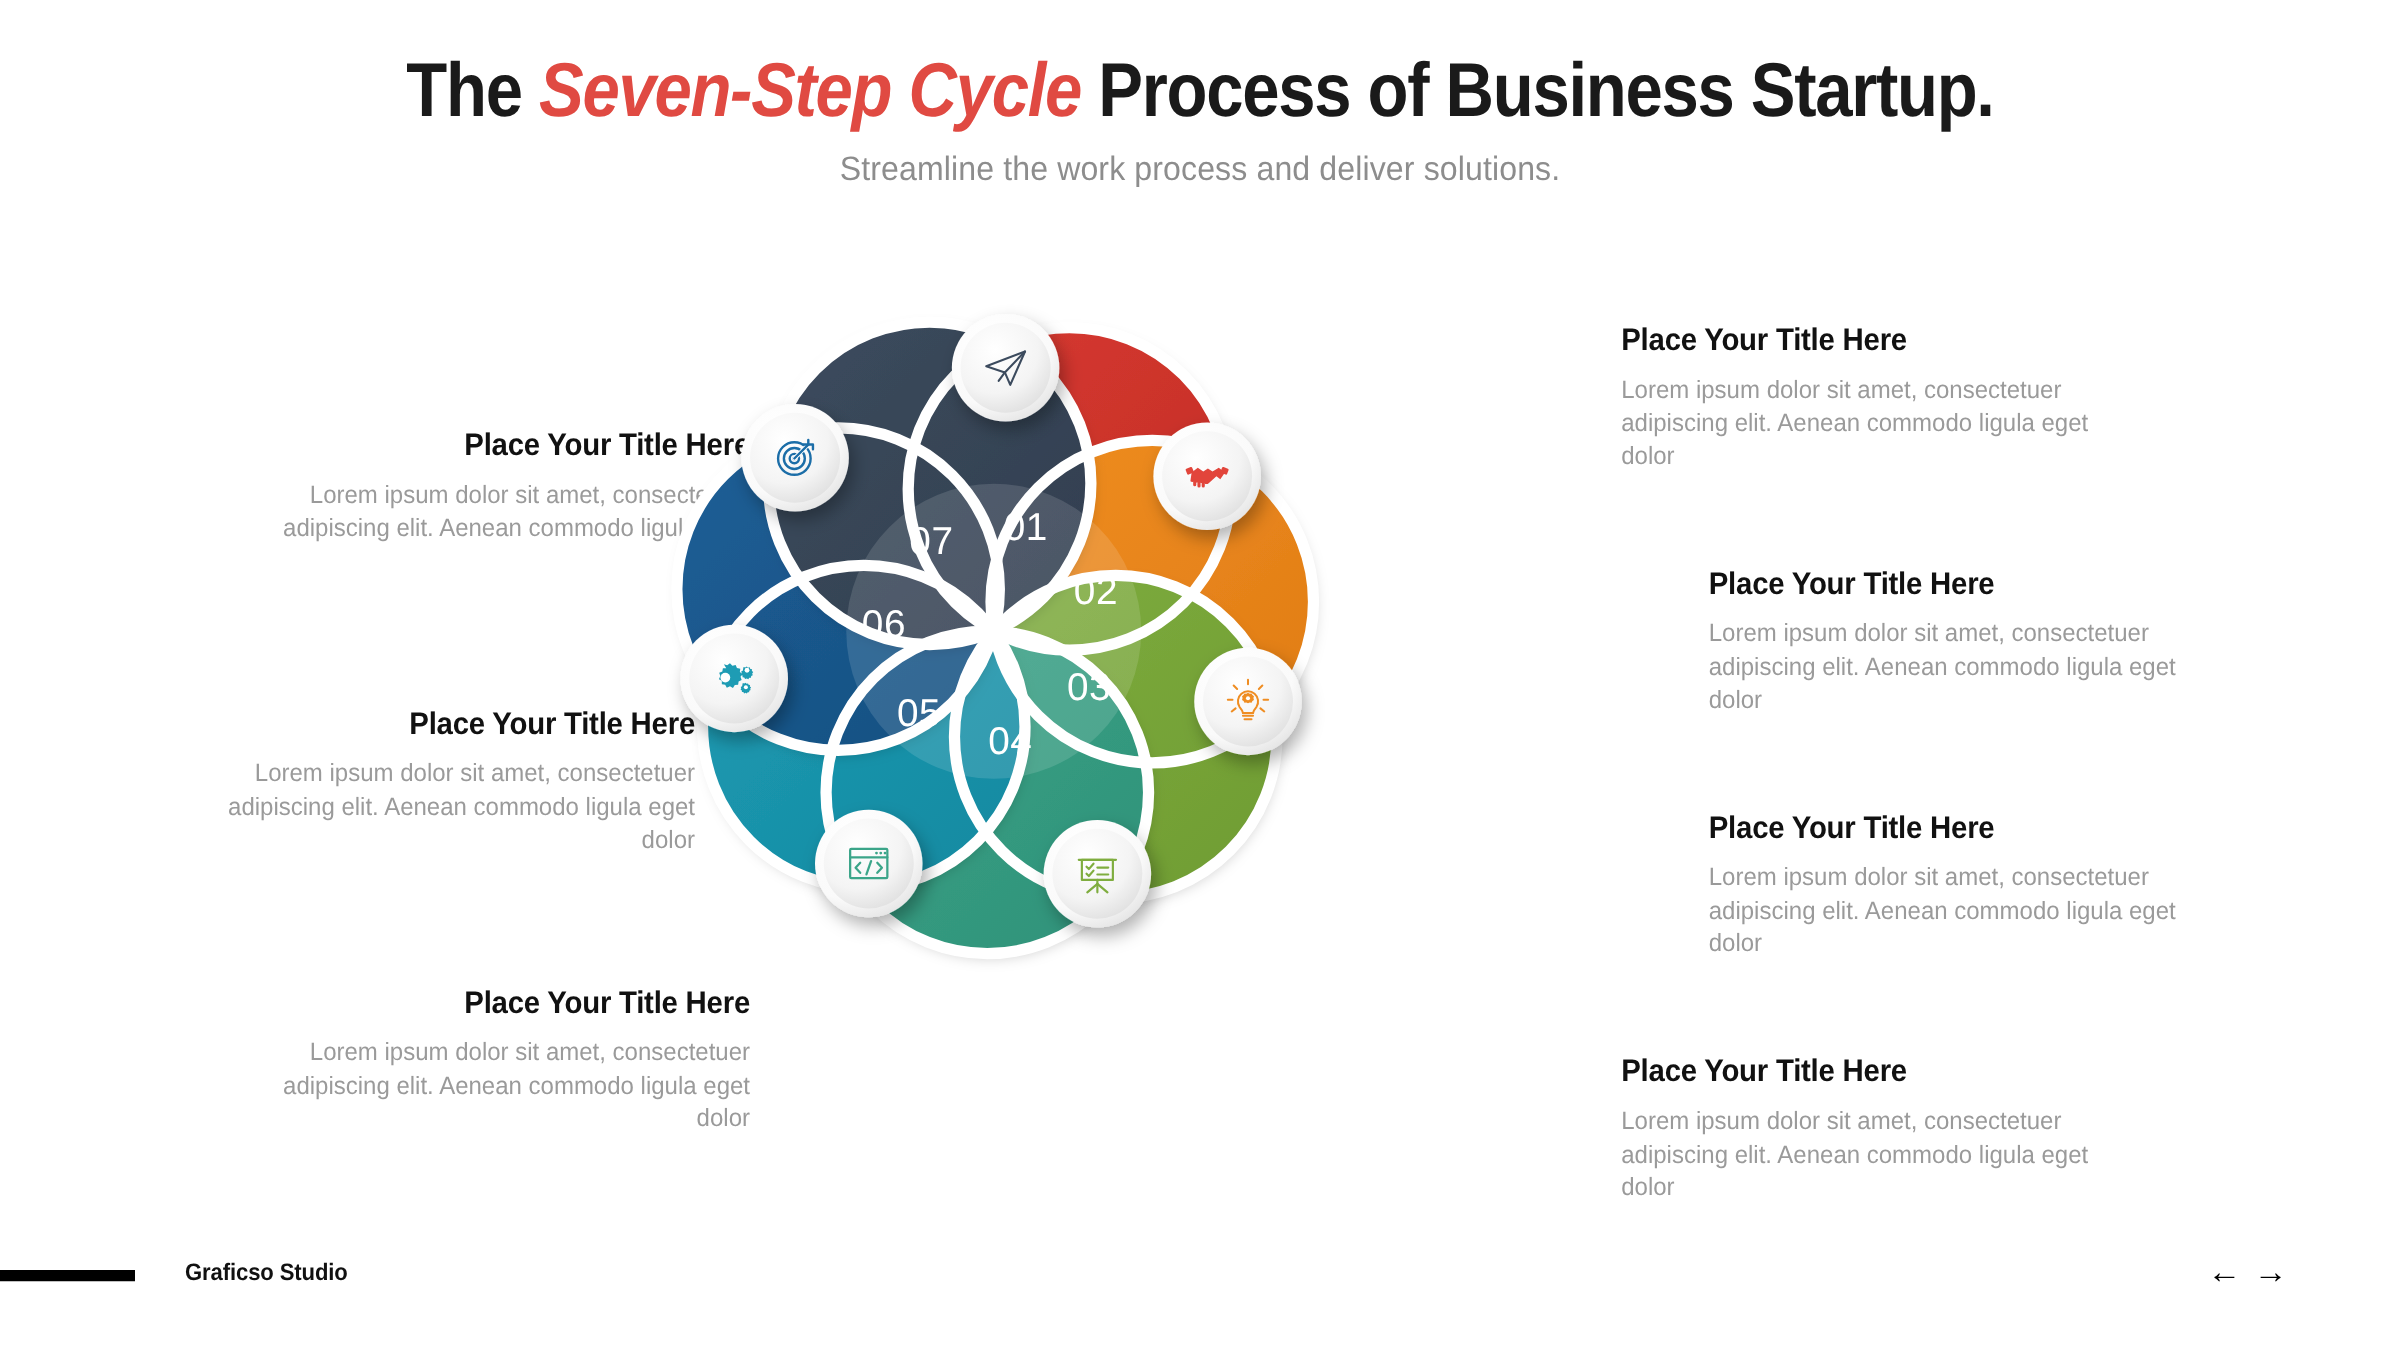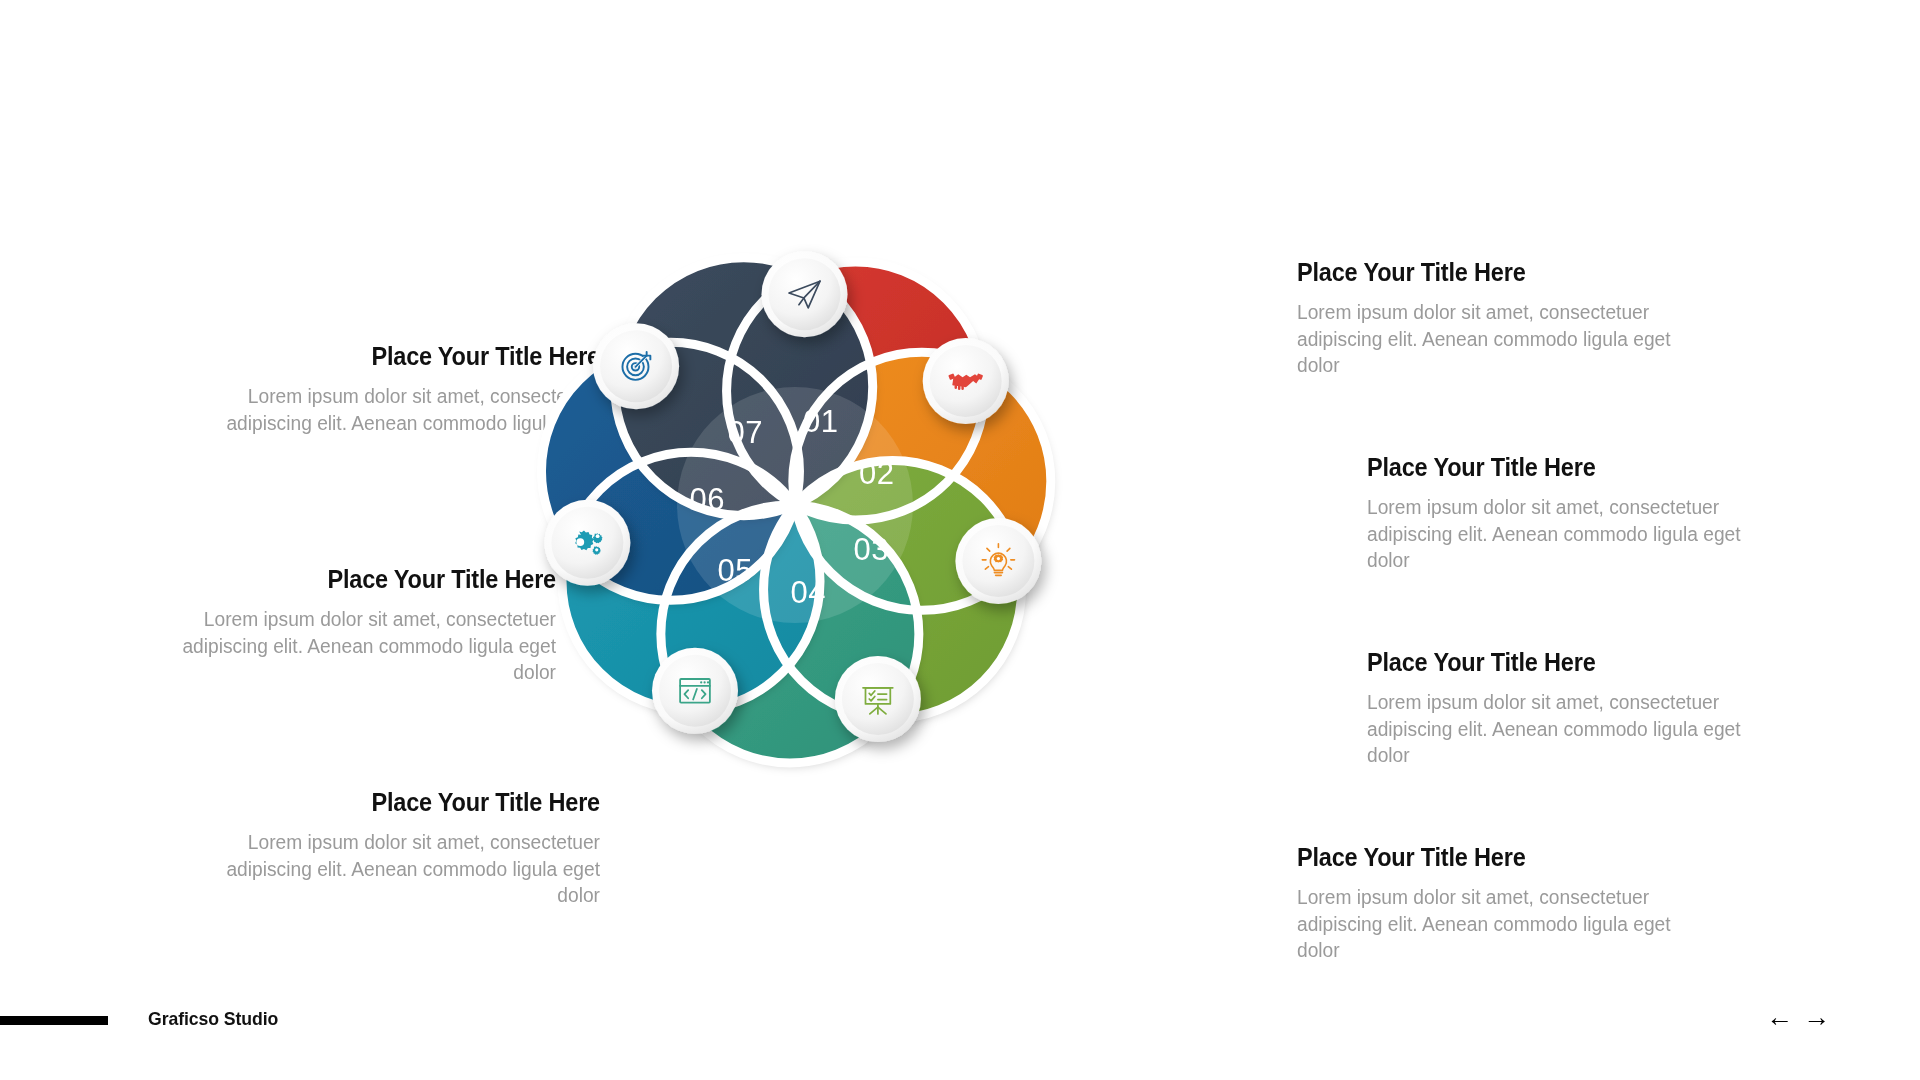--- a/index.html
+++ b/index.html
@@ -83,20 +83,24 @@
   .nav .arrow{
     font-size:27px;line-height:1;color:#000000;
     cursor:pointer;user-select:none;
   }
 </style>
 </head>
 <body>
 
 <div class="slide">
 
+  <div class="header">
+    <h1 class="title"><span>The </span><span class="accent">Seven-Step Cycle</span><span> Process of Business Startup.</span></h1>
+    <p class="subtitle">Streamline the work process and deliver solutions.</p>
+  </div>
 
   <div class="tblock left" style="left:170px;top:342px;">
     <p class="t-title">Place Your Title Here</p>
     <p class="t-body">Lorem ipsum dolor sit amet, consectetuer adipiscing elit. Aenean commodo ligula eget dolor</p>
   </div>
 
   <div class="tblock left" style="left:126px;top:565px;">
     <p class="t-title">Place Your Title Here</p>
     <p class="t-body">Lorem ipsum dolor sit amet, consectetuer adipiscing elit. Aenean commodo ligula eget dolor</p>
   </div>

